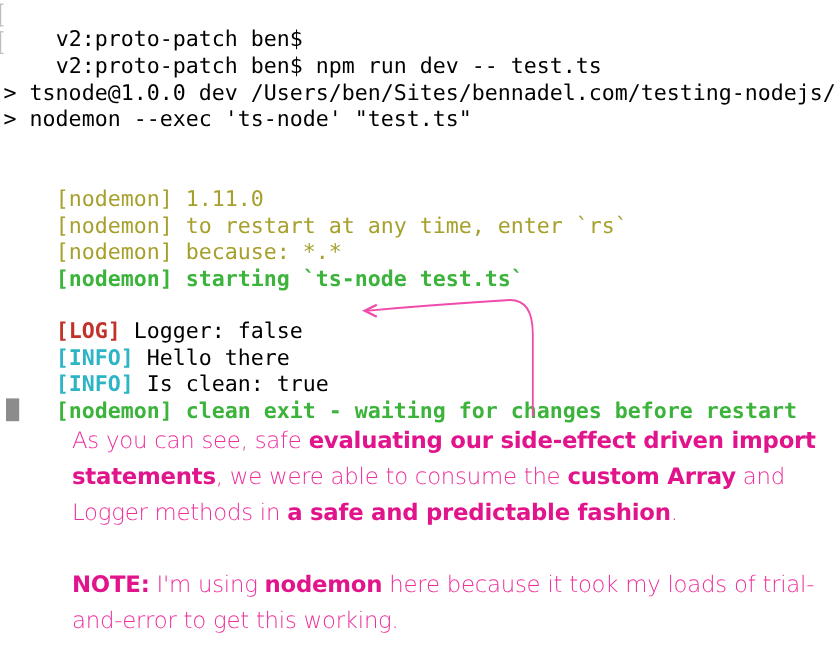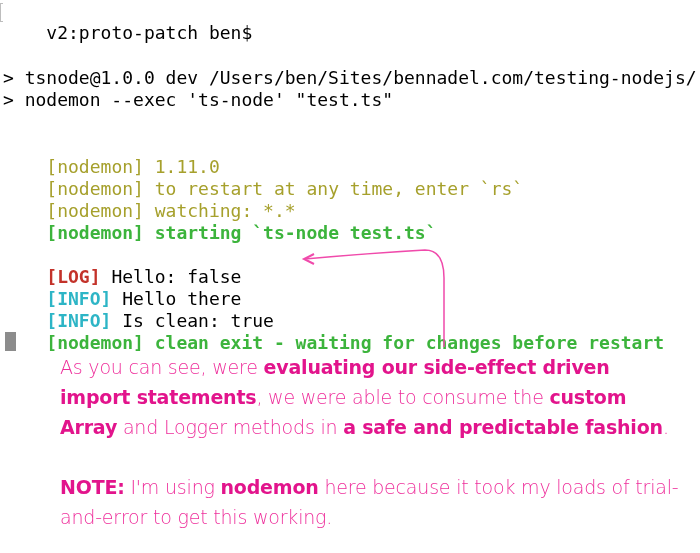--- a/index.html
+++ b/index.html
@@ -82,42 +82,45 @@
 </style>
 </head>
 <body>
 
 <div class="terminal">
   
   <div class="line" style="top:0px;">
     <span class="caret-mark" style="top:3px;left:-3px;"></span><span>v2:proto-patch ben$</span><span></span>
   </div>
   
+  <div class="line" style="top:23px;">
+    <span class="caret-mark" style="top:3px;left:-3px;"></span><span>v2:proto-patch ben$</span><span> npm run dev -- test.ts</span>
+  </div>
 
   
   <div class="line" style="top:67px;">&gt; tsnode@1.0.0 dev /Users/ben/Sites/bennadel.com/testing-nodejs/</div>
   <div class="line" style="top:89px;">&gt; nodemon --exec 'ts-node' "test.ts"</div>
 
   
   <div class="line c-yellow" style="top:134px;text-align:right;">
     <span>[nodemon]</span><span> 1.11.0</span>
   </div>
   <div class="line c-yellow" style="top:156px;">
     <span>[nodemon]</span><span> to restart at any time, enter `rs`</span>
   </div>
   <div class="line c-yellow" style="top:178px;">
-    <span>[nodemon]</span><span> watching: *.*</span>
+    <span>[nodemon]</span><span> because: *.*</span>
   </div>
   <div class="line c-green" style="top:200px;">
     <span>[nodemon]</span><span> starting `ts-node test.ts`</span>
   </div>
 
   
   <div class="line" style="top:244px;">
-    <span class="c-red">[LOG]</span><span> Hello: false</span>
+    <span class="c-red">[LOG]</span><span> Logger: false</span>
   </div>
   <div class="line" style="top:266px;">
     <span class="c-cyan">[INFO]</span><span> Hello there</span>
   </div>
   <div class="line" style="top:288px;">
     <span class="c-cyan">[INFO]</span><span> Is clean: true</span>
   </div>
 
   
   <div class="line c-green" style="top:310px;">
@@ -127,18 +130,18 @@
   <div class="cursor"></div>
 </div>
 
 <svg class="arrow-svg" viewBox="0 0 700 553">
   <path d="M444 347 L444 278 Q444 250 425 250 Q360 254 305 259" fill="none" stroke="#f04aab" stroke-width="1.5"></path>
   <path d="M314 254 L304 259 L314 264" fill="none" stroke="#f04aab" stroke-width="2"></path>
 </svg>
 
 <div class="annotation">
   <div class="para">
-    <span>As you can see, were </span><span class="em">evaluating our side-effect driven import statements</span><span>, we were able to consume the </span><span class="em">custom Array</span><span> and Logger methods in </span><span class="em">a safe and predictable fashion</span><span>.</span>
+    <span>As you can see, safe </span><span class="em">evaluating our side-effect driven import statements</span><span>, we were able to consume the </span><span class="em">custom Array</span><span> and Logger methods in </span><span class="em">a safe and predictable fashion</span><span>.</span>
   </div>
   <div class="para">
     <span class="em">NOTE:</span><span> I'm using </span><span class="em">nodemon</span><span> here because it took my loads of trial-and-error to get this working.</span>
   </div>
 </div>
 
 </body></html>

